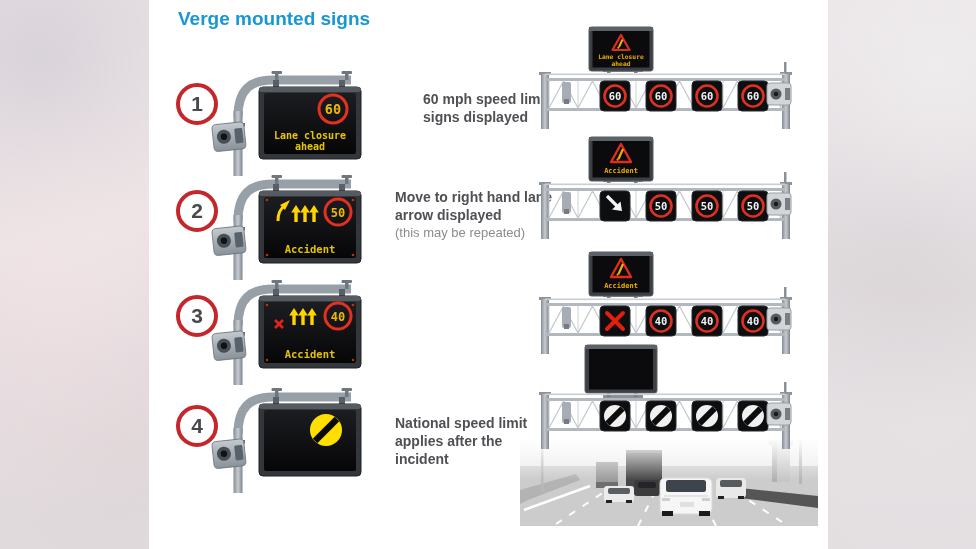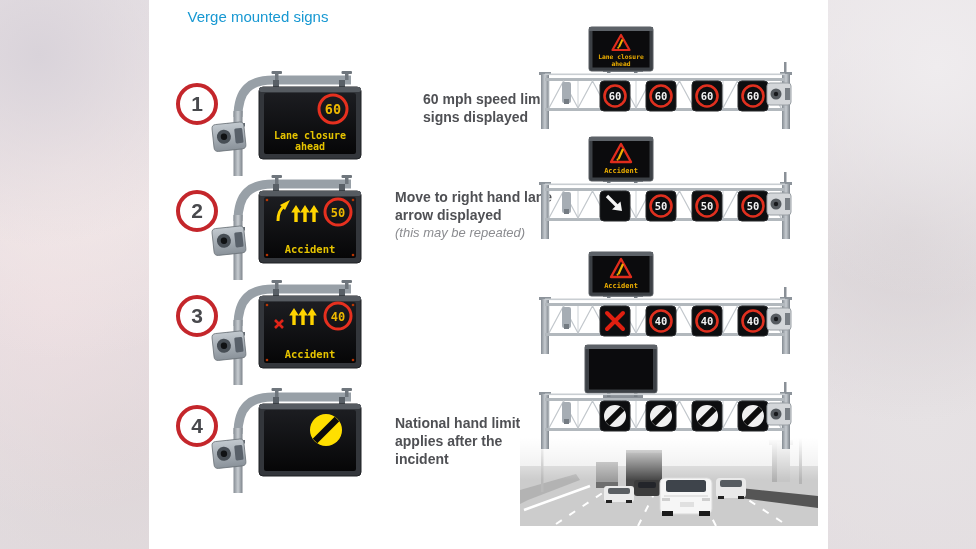--- a/index.html
+++ b/index.html
@@ -9,25 +9,25 @@
     background:
       radial-gradient(circle at 4% 10%, #d9d3da 0, rgba(217,211,218,0) 18%),
       radial-gradient(circle at 7% 30%, #f3e8e8 0, rgba(243,232,232,0) 20%),
       radial-gradient(circle at 5% 55%, #ecdee1 0, rgba(236,222,225,0) 22%),
       radial-gradient(circle at 12% 80%, #ded6d8 0, rgba(222,214,216,0) 22%),
       radial-gradient(circle at 96% 12%, #efecee 0, rgba(239,236,238,0) 22%),
       radial-gradient(circle at 93% 42%, #d8d2d5 0, rgba(216,210,213,0) 20%),
       radial-gradient(circle at 95% 75%, #e6e2e4 0, rgba(230,226,228,0) 25%),
       linear-gradient(180deg,#e8e3e6 0%,#e5e0e3 50%,#e2dcdf 100%);}
   .panel{position:absolute;left:149px;top:0;width:679px;height:549px;background:#ffffff;}
-  .hdr{position:absolute;font-weight:normal;font-size:15px;color:#1798d2;text-align:center;white-space:nowrap;}
+  .hdr{position:absolute;font-weight:bold;font-size:19px;color:#1798d2;text-align:center;white-space:nowrap;}
   .badge{position:absolute;width:34px;height:34px;border:4px solid #c4262b;border-radius:50%;
          background:#fff;color:#48494d;font-weight:bold;font-size:21px;line-height:34px;text-align:center;}
   .desc{position:absolute;width:158px;font-size:14px;line-height:18px;font-weight:bold;color:#4f5054;}
-  .desc .note{display:block;font-weight:normal;font-style:italic;color:#8b8c90;font-size:13px;line-height:17px;}
+  .desc .note{display:block;font-weight:normal;color:#8b8c90;font-size:13px;line-height:17px;}
   svg{position:absolute;overflow:visible;}
   svg text{font-family:"DejaVu Sans Mono","Liberation Mono",monospace;font-weight:bold;text-anchor:middle;}
 </style>
 </head>
 <body>
 
 <div id="stage">
   <div class="backdrop"></div>
   <div class="panel">
 
@@ -379,21 +379,21 @@
         <rect x="60" y="16" width="102" height="72" rx="4" fill="#33363b" stroke="#1f2125"></rect>
         <rect x="60" y="16" width="102" height="5" rx="2.5" fill="#565b61"></rect>
         <rect x="65" y="22" width="92" height="61" rx="2" fill="url(#screenGrad)"></rect>
         <g>
           <circle cx="127" cy="42" r="16" fill="#ffdf00"></circle>
           <path d="M116,53 L138,31" stroke="#0a0a0b" stroke-width="6.5"></path>
         </g>
       </g>
     </svg>
 
-    <div class="desc" style="left:246px;top:414px;">National hand limit applies after the incident</div>
+    <div class="desc" style="left:246px;top:414px;">National speed limit applies after the incident</div>
 
     <svg width="298" height="88" viewBox="0 0 298 88" style="left:371px;top:438px;">
       <rect x="0" y="0" width="298" height="88" fill="#ececec"></rect>
       <rect x="0" y="28" width="298" height="60" fill="#cccccc"></rect>
       <polygon points="0,52 56,36 60,42 8,62 0,66" fill="#b3b3b3"></polygon>
       <polygon points="220,50 298,58 298,70 220,60" fill="#555555"></polygon>
       <rect x="249" y="2" width="24" height="5" fill="#aeaeae"></rect>
       <rect x="252" y="4" width="18" height="40" fill="#c6c6c6"></rect>
       <rect x="252" y="4" width="5" height="40" fill="#b0b0b0"></rect>
       <rect x="21" y="2" width="2.5" height="52" fill="#b9b9b9"></rect>

